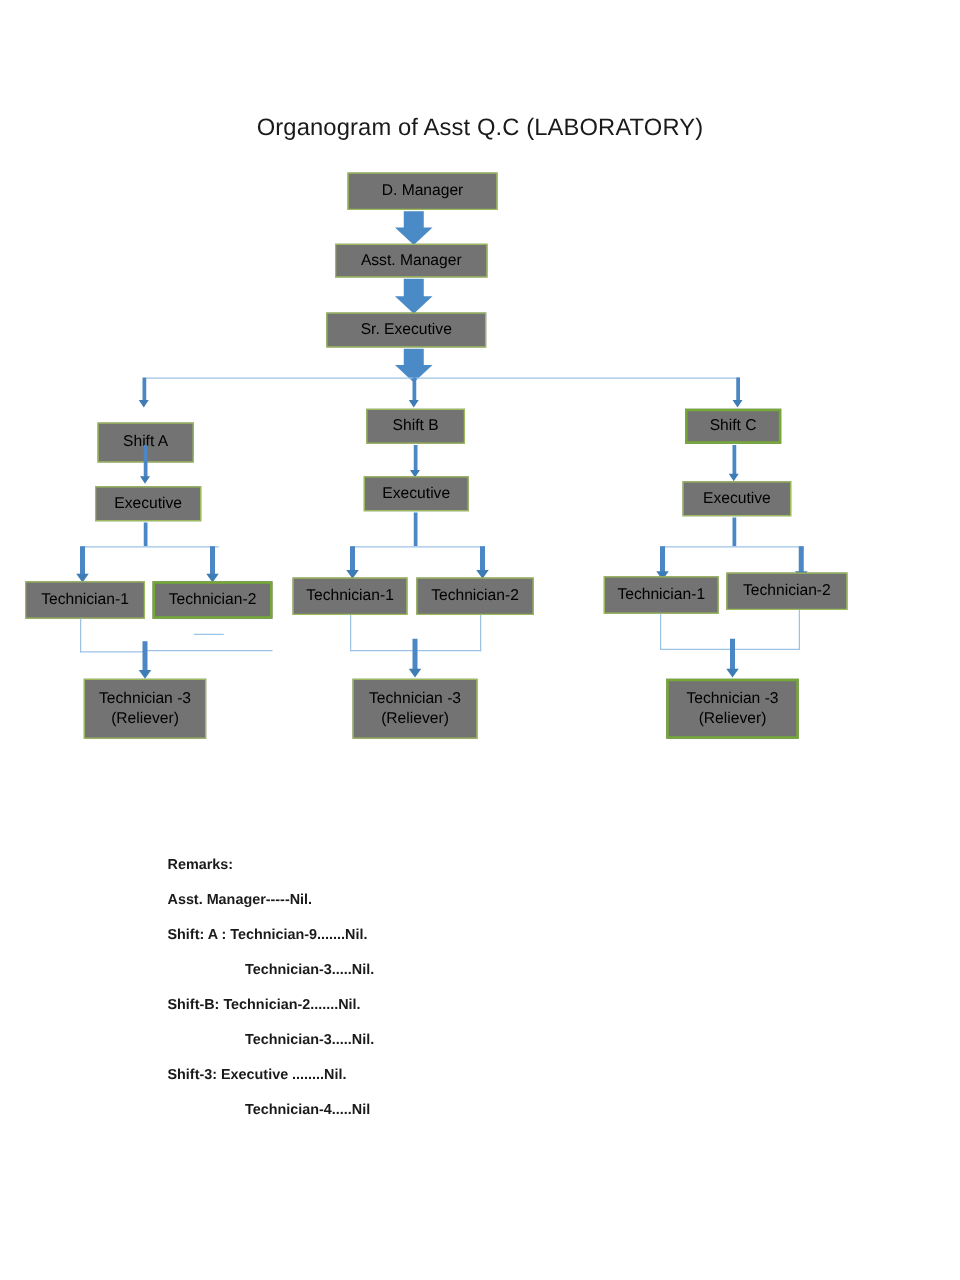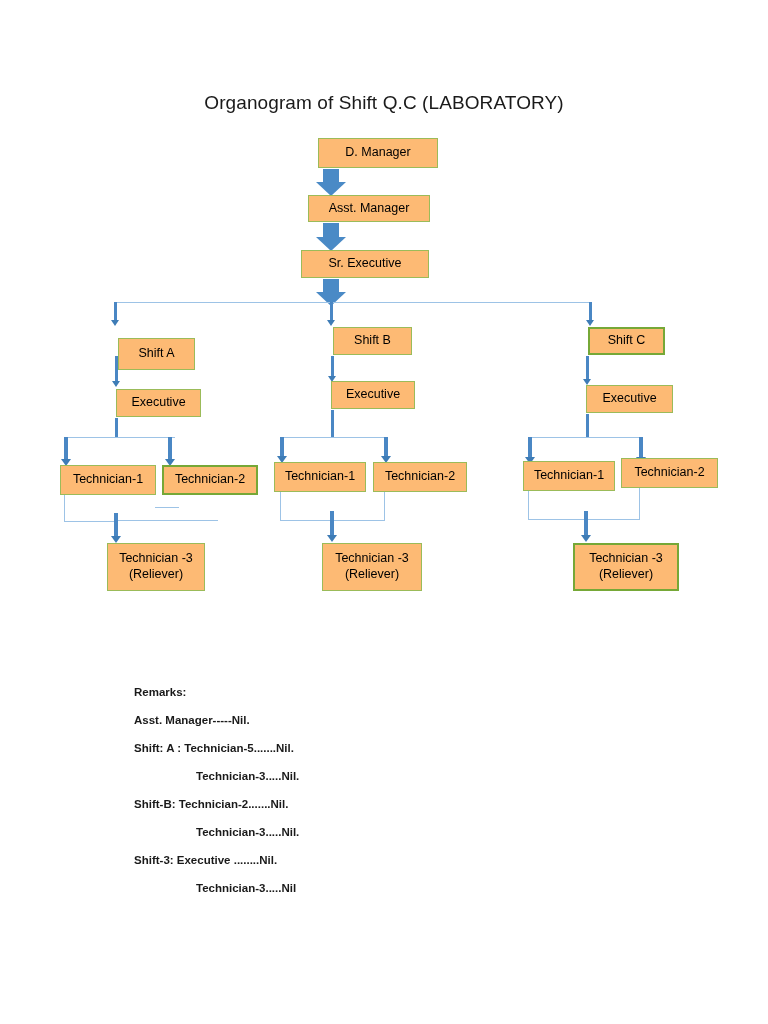--- a/index.html
+++ b/index.html
@@ -33,30 +33,29 @@
     font-size: 19px;
     color: #1a1a1a;
     letter-spacing: 0.1px;
     white-space: nowrap;
   }
 
   
   .node {
     position: absolute;
     box-sizing: border-box;
-    background: #fdba74;
+    background: #737373;
     border: 1px solid #9BBB59;
     display: flex;
     align-items: center;
     justify-content: center;
     font-size: 12.5px;
     color: #000000;
     line-height: 1.25;
     white-space: nowrap;
-    margin-left: 40px;
   }
   .node.thick { border-width: 2px; border-color: #76a837; }
   .node.two-line { flex-direction: column; white-space: normal; }
   .node.two-line span { display: block; }
 
   
   .vline {
     position: absolute;
     background: #4A87C4;
   }
@@ -119,21 +118,21 @@
     height: 28px;
     white-space: nowrap;
   }
   .remarks .line.indent { padding-left: 62px; }
 </style>
 </head>
 <body>
 
 <div id="canvas">
 
-  <div class="title">Organogram of Shift Q.C (LABORATORY)</div>
+  <div class="title">Organogram of Asst Q.C (LABORATORY)</div>
 
   <div class="node" style="left:278px; top:138px; width:120px; height:30px;">D. Manager</div>
 
   <div class="blockarrow" style="left:316px; top:169px; width:30px; height:27px;">
     <div class="shaft" style="width:16px; height:14px;"></div>
     <div class="head" style="top:13px;"></div>
   </div>
 
   <div class="node" style="left:268px; top:195px; width:122px; height:27px;">Asst. Manager</div>
 
@@ -241,21 +240,21 @@
   <div class="arrowhead" style="left:581px; top:535px;"></div>
 
   <div class="node two-line thick" style="left:533px; top:543px; width:106px; height:48px;">
     <span>Technician -3</span>
     <span>(Reliever)</span>
   </div>
 
   <div class="remarks">
     <div class="line">Remarks:</div>
     <div class="line">Asst. Manager-----Nil.</div>
-    <div class="line">Shift: A : Technician-5.......Nil.</div>
+    <div class="line">Shift: A : Technician-9.......Nil.</div>
     <div class="line indent">Technician-3.....Nil.</div>
     <div class="line">Shift-B:   Technician-2.......Nil.</div>
     <div class="line indent">Technician-3.....Nil.</div>
     <div class="line">Shift-3:   Executive ........Nil.</div>
-    <div class="line indent">Technician-3.....Nil</div>
+    <div class="line indent">Technician-4.....Nil</div>
   </div>
 
 </div>
 
 </body></html>

